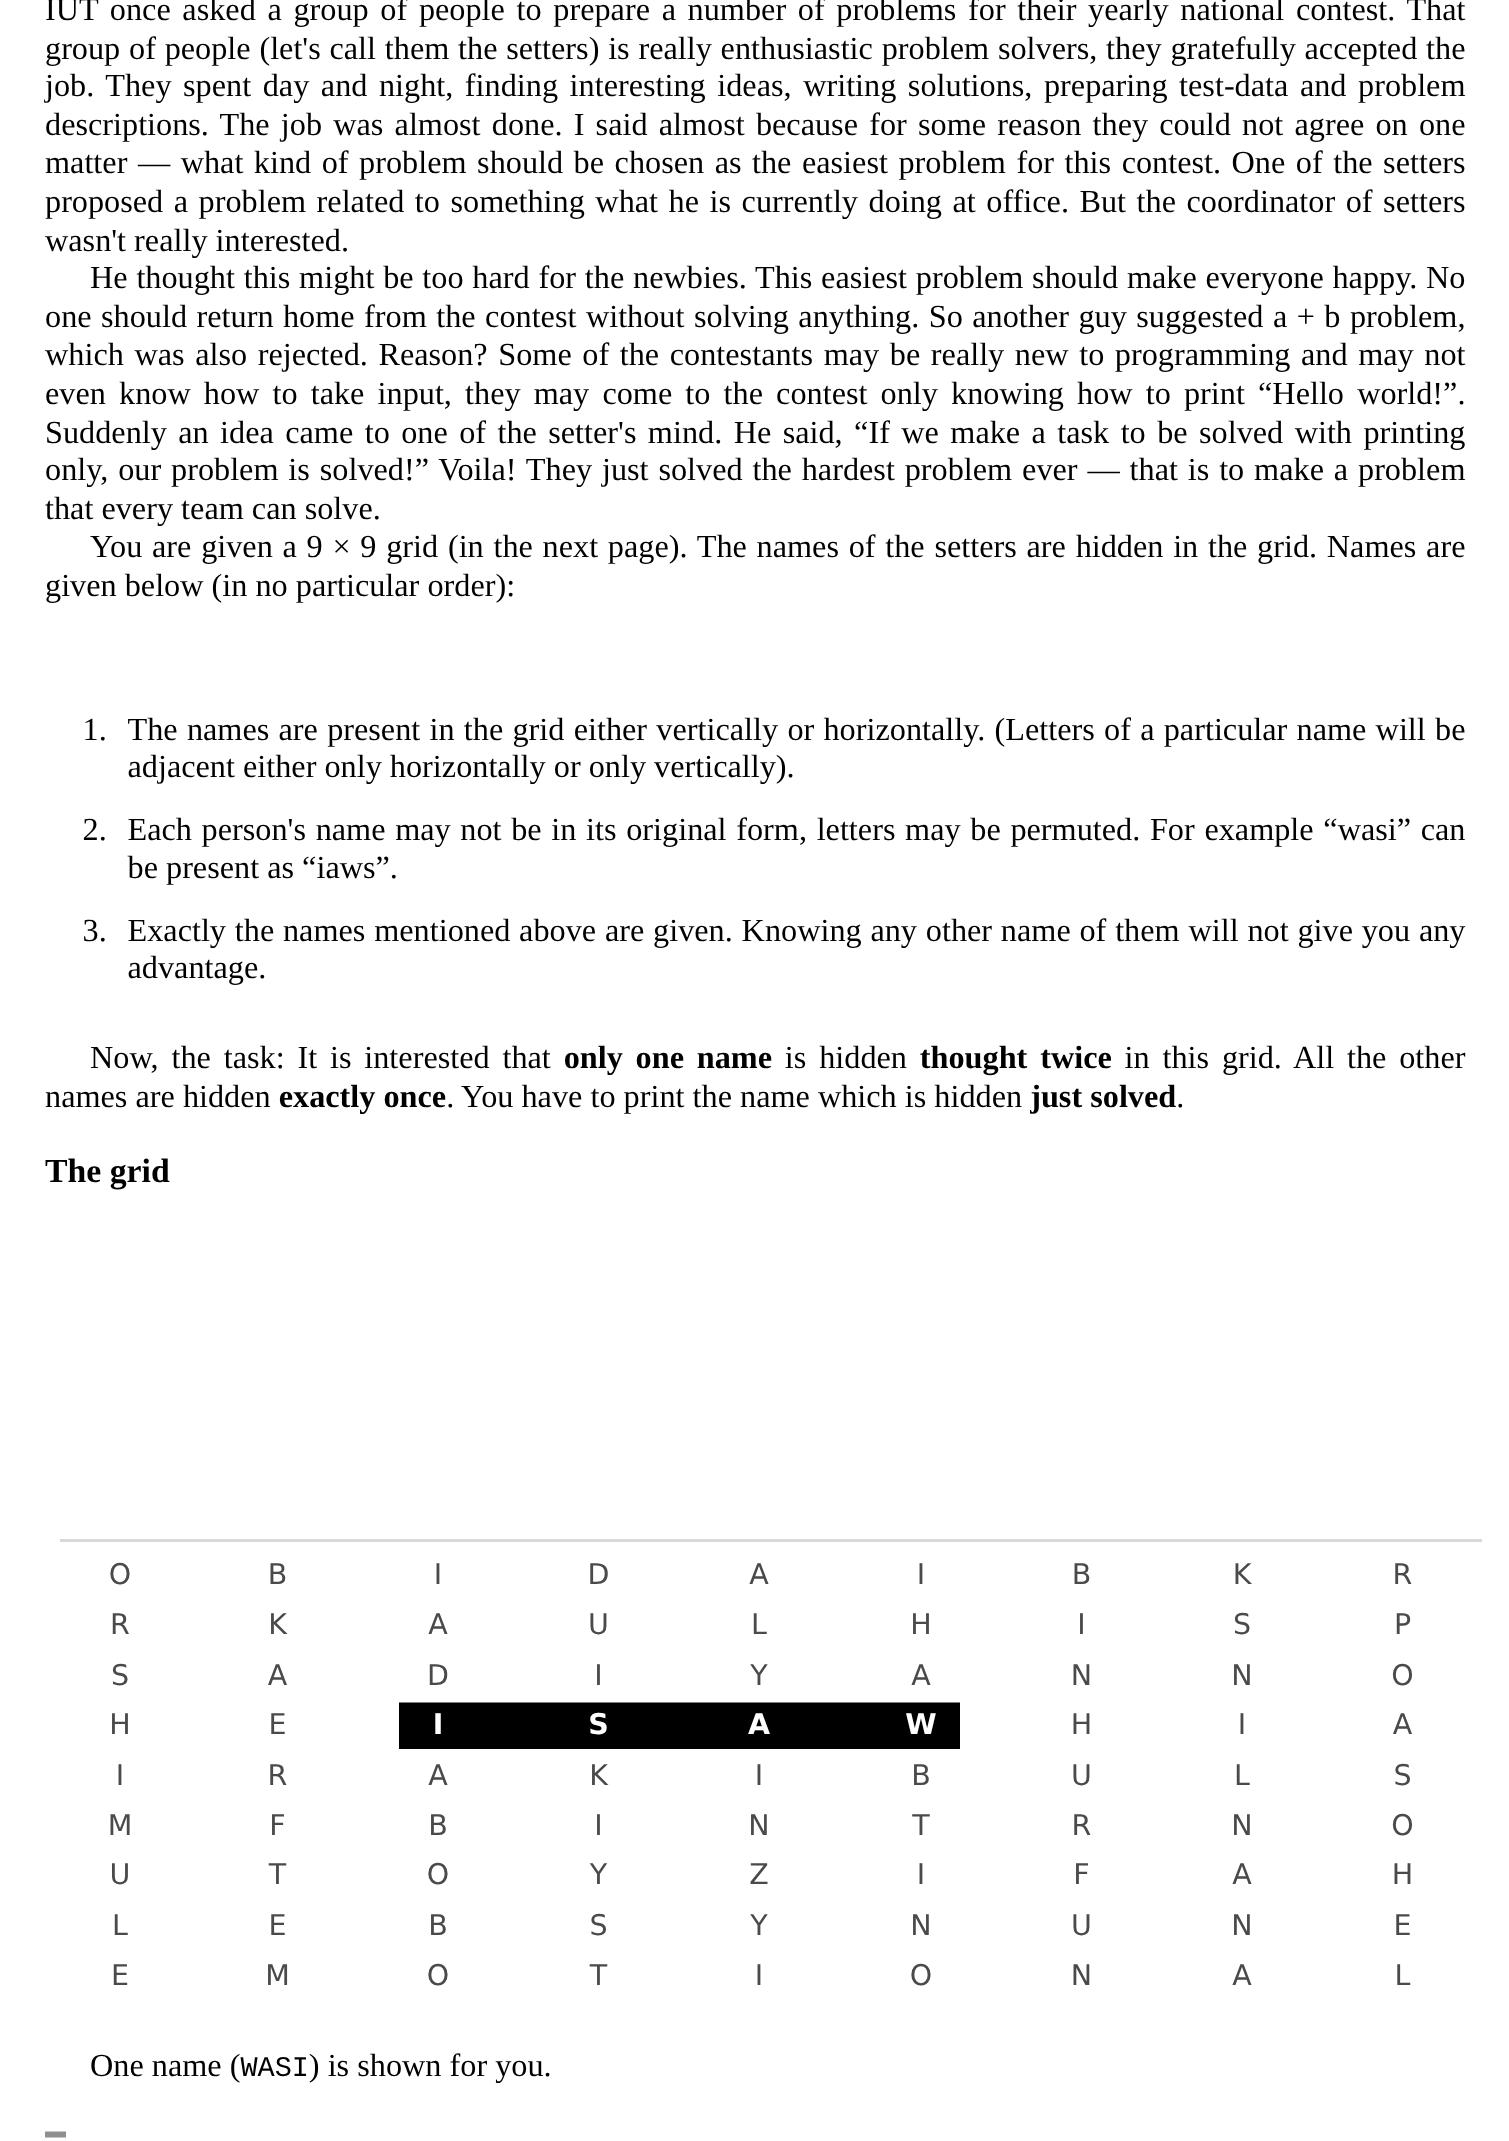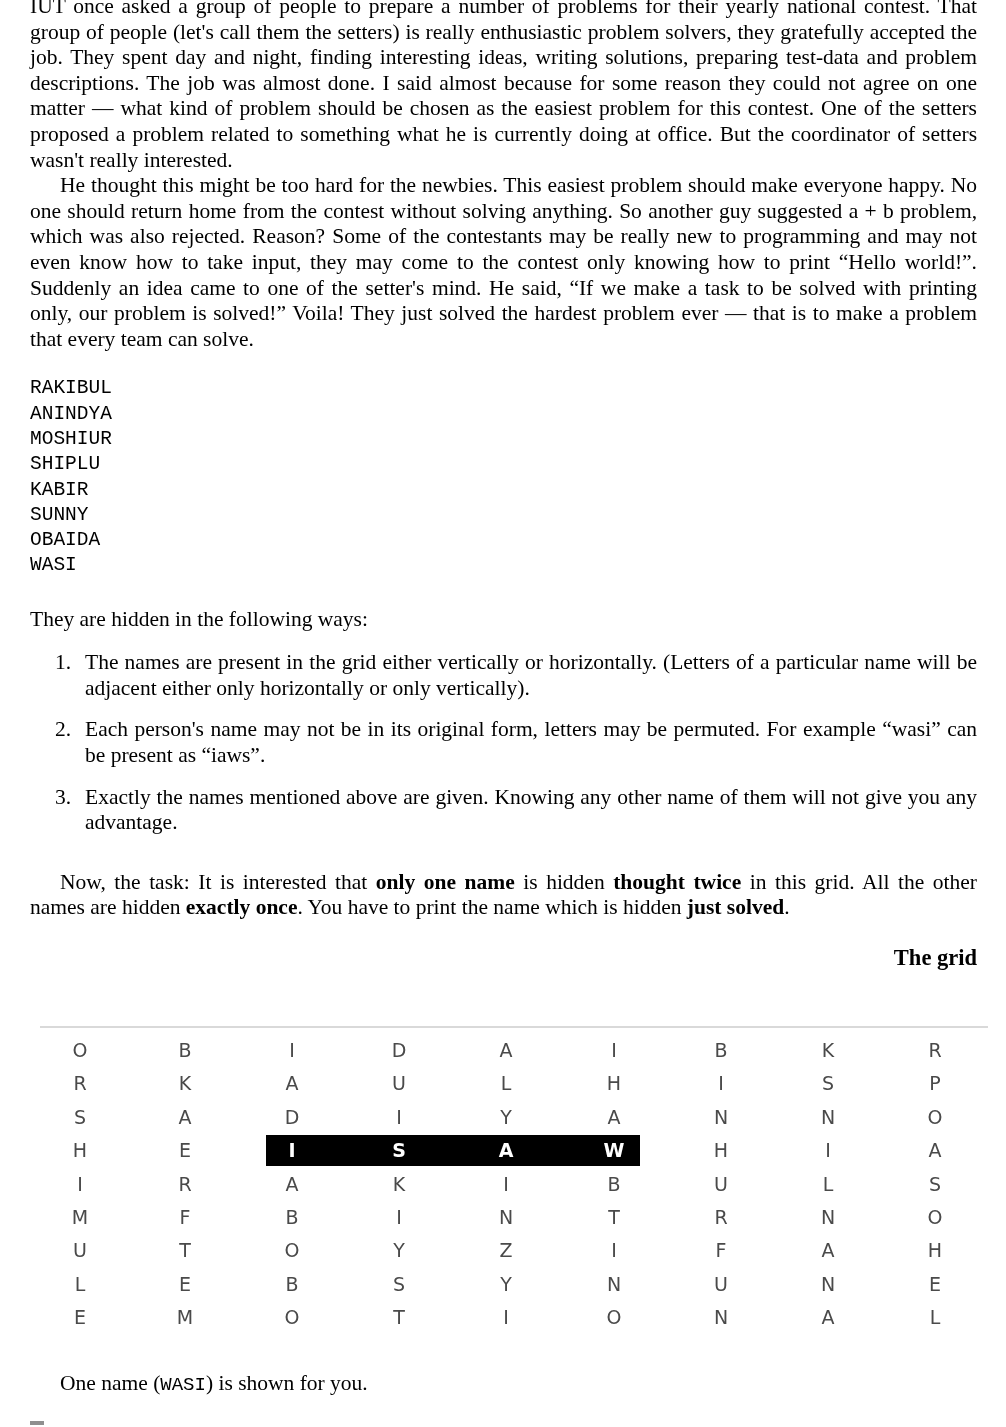--- a/index.html
+++ b/index.html
@@ -74,21 +74,20 @@
     left: 25px;
     top: 0;
     width: 30px;
     text-align: left;
   }
   h2.section {
     margin: 0;
     font-size: 22.5px;
     font-weight: bold;
     line-height: 26px;
-    text-align: right;
   }
   
   .grid-wrap {
     position: absolute;
     left: 40px;
     top: 1026px;
     width: 948px;
   }
   .grid-rule {
     width: 948px;
@@ -125,21 +124,21 @@
     position: absolute;
     background: #000000;
     z-index: 1;
   }
   .caption {
     position: absolute;
     left: 30px;
     top: 1365px;
     width: 947px;
     font-size: 21.5px;
-    line-height: 36px;
+    line-height: 24px;
     text-indent: 30px;
   }
   .bottom-mark {
     position: absolute;
     left: 30px;
     top: 1421px;
     width: 14px;
     height: 4px;
     background: #8f8f8f;
   }
@@ -149,37 +148,27 @@
 <body>
 
 <div class="page">
 
   <div class="body-col">
 
     <p class="para first">IUT once asked a group of people to prepare a number of problems for their yearly national contest. That group of people (let's call them the setters) is really enthusiastic problem solvers, they gratefully accepted the job. They spent day and night, finding interesting ideas, writing solutions, preparing test-data and problem descriptions. The job was almost done. I said almost because for some reason they could not agree on one matter — what kind of problem should be chosen as the easiest problem for this contest. One of the setters proposed a problem related to something what he is currently doing at office. But the coordinator of setters wasn't really interested.</p>
 
     <p class="para"><span>He thought this might be too hard for the newbies. This easiest problem should make everyone happy. No one should return home from the contest without solving anything. So another guy suggested </span><span class="math-i">a + b</span><span> problem, which was also rejected. Reason? Some of the contestants may be really new to programming and may not even know how to take input, they may come to the contest only knowing how to print “Hello world!”. Suddenly an idea came to one of the setter's mind. He said, “If we make a task to be solved with printing only, our problem is solved!” Voila! They just solved the hardest problem ever — that is to make a problem that every team can solve.</span></p>
 
+    <p class="para">You are given a 9 × 9 grid (in the next page). The names of the setters are hidden in the grid. Names are given below (in no particular order):</p>
 
     <div class="gap-md"></div>
 
-    <ul class="names">
-      <li>RAKIBUL</li>
-      <li>ANINDYA</li>
-      <li>MOSHIUR</li>
-      <li>SHIPLU</li>
-      <li>KABIR</li>
-      <li>SUNNY</li>
-      <li>OBAIDA</li>
-      <li>WASI</li>
-    </ul>
 
     <div class="gap-lg"></div>
 
-    <p class="para first">They are hidden in the following ways:</p>
 
     <div class="gap-sm"></div>
 
     <ol class="rules">
       <li><span class="num">1.</span><span>The names are present in the grid either vertically or horizontally. (Letters of a particular name will be adjacent either only horizontally or only vertically).</span></li>
       <li><span class="num">2.</span><span>Each person's name may not be in its original form, letters may be permuted. For example “wasi” can be present as “iaws”.</span></li>
       <li><span class="num">3.</span><span>Exactly the names mentioned above are given. Knowing any other name of them will not give you any advantage.</span></li>
     </ol>
 
     <div class="gap-sm"></div>

